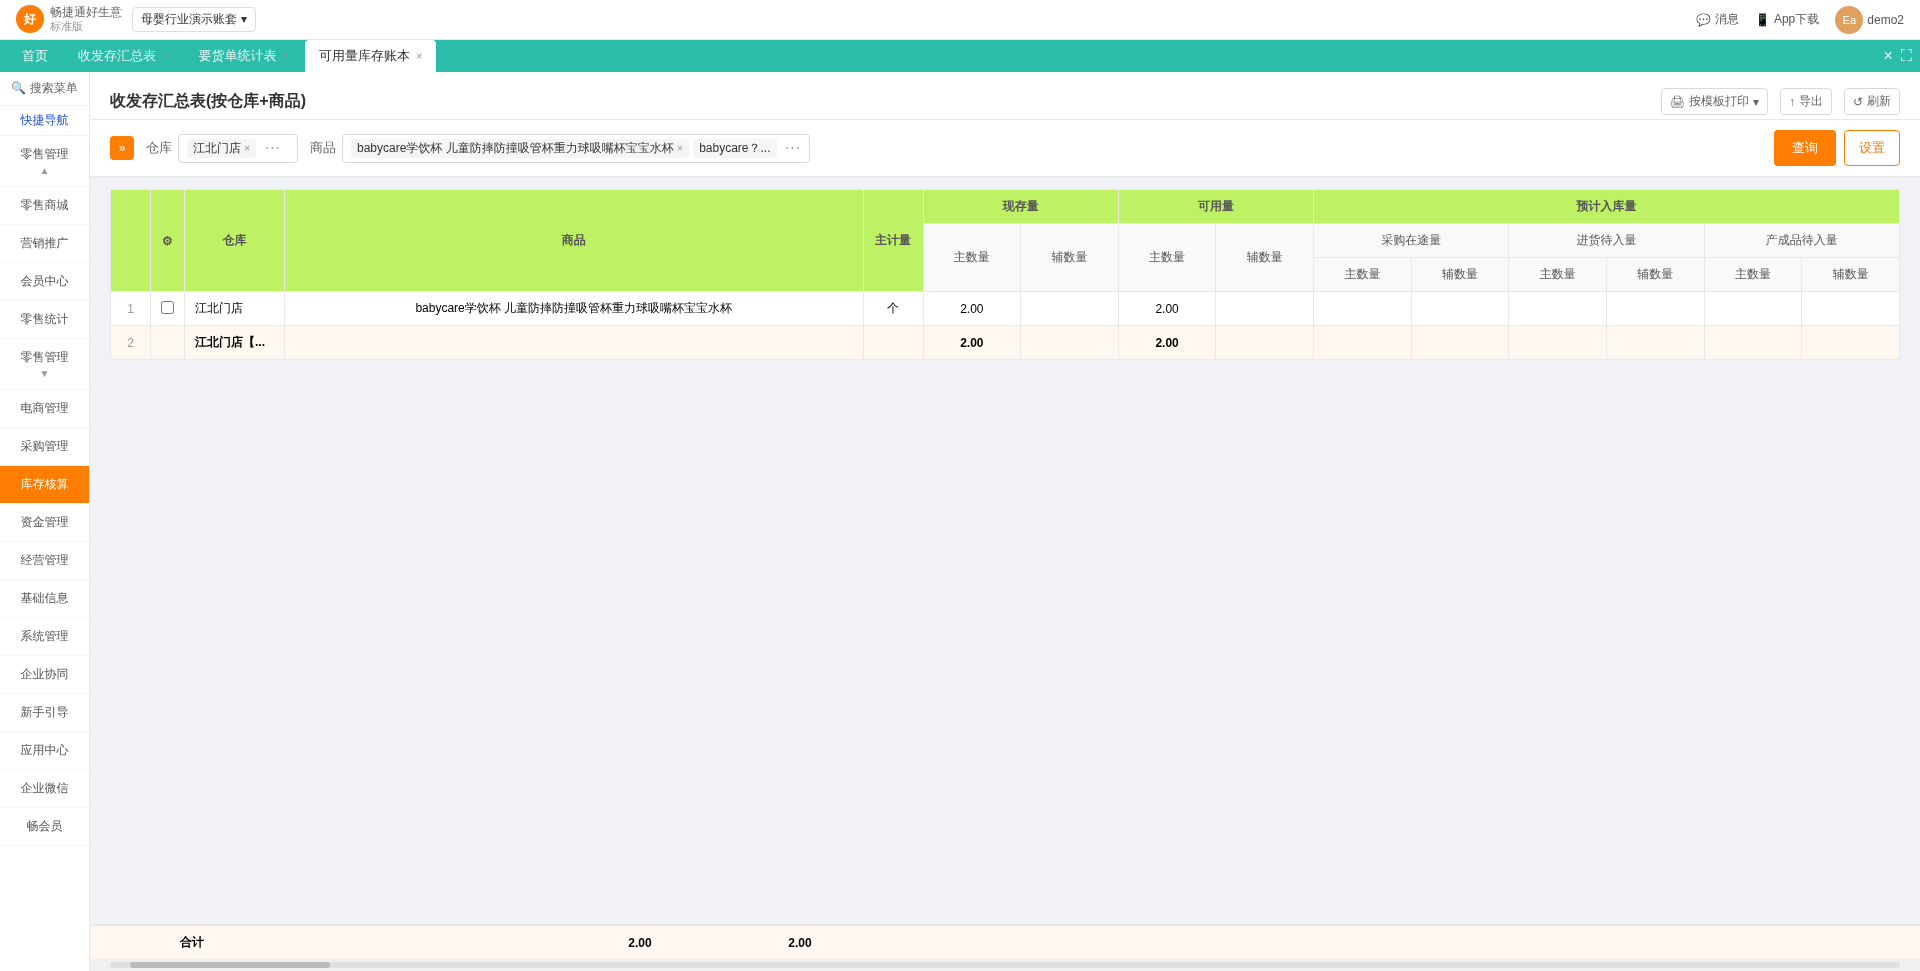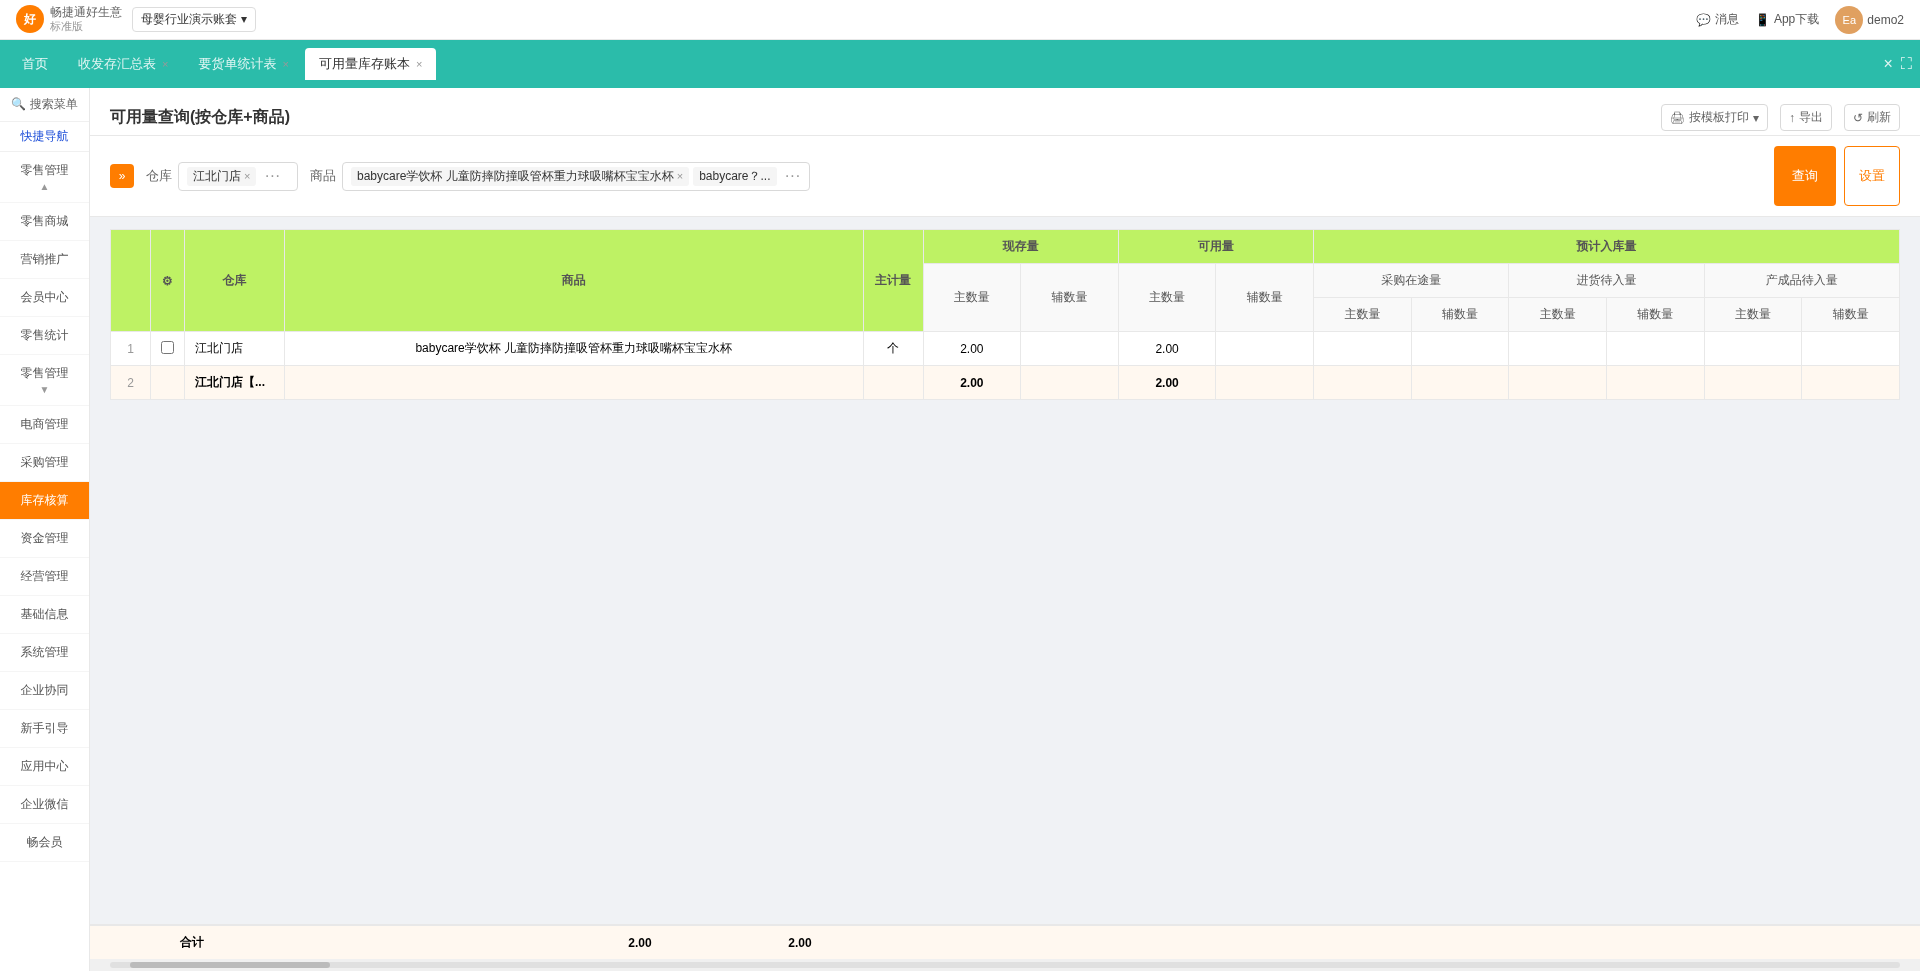--- a/index.html
+++ b/index.html
@@ -25,21 +25,21 @@
       display: flex; align-items: center; gap: 4px;
       border: 1px solid #ddd; border-radius: 4px; padding: 3px 8px;
       font-size: 12px; color: #333; cursor: pointer; background: #fff;
     }
     .top-bar-right { display: flex; align-items: center; gap: 16px; }
     .top-bar-btn { display: flex; align-items: center; gap: 4px; font-size: 12px; color: #555; cursor: pointer; }
     .avatar { width: 28px; height: 28px; border-radius: 50%; background: #e0a060; display: flex; align-items: center; justify-content: center; color: #fff; font-size: 11px; }
 
     
     .nav-tabs {
-      height: 48px;
+      height: 32px;
       background: #2bbcaa;
       display: flex;
       align-items: center;
       padding: 0 8px;
       flex-shrink: 0;
       gap: 2px;
     }
     .nav-tab {
       height: 32px;
       padding: 0 14px;
@@ -164,21 +164,21 @@
     }
     .filter-tag .remove { cursor: pointer; color: #999; font-size: 11px; }
     .filter-dots { color: #999; font-size: 16px; cursor: pointer; margin-left: 4px; }
     .filter-actions { margin-left: auto; display: flex; gap: 8px; justify-content: flex-end; }
     .btn-query {
       background: #ff7d00; color: #fff; border: none;
       border-radius: 4px; padding: 6px 18px; font-size: 13px; cursor: pointer;
     }
     .btn-settings {
       background: #fff; color: #ff7d00; border: 1px solid #ff7d00;
-      border-radius: 4px; padding: 20px 14px; font-size: 13px; cursor: pointer;
+      border-radius: 4px; padding: 8px 14px; font-size: 13px; cursor: pointer;
     }
 
     
     .table-area {
       flex: 1;
       overflow: auto;
       padding: 12px 20px;
     }
     .data-table {
       width: 100%;
@@ -346,21 +346,21 @@
       <span>企业微信</span>
     </div>
     <div class="sidebar-item">
       <span>畅会员</span>
     </div>
   </div>
 
   <div class="content-area">
 
     <div class="page-header">
-      <div class="page-title">可用量查询(按仓库+商品)</div>
+      <div class="page-title">收发存汇总表(按仓库+商品)</div>
       <div class="page-header-actions">
         <button class="header-btn">
           <span>🖨</span>
           <span>按模板打印</span>
           <span>▾</span>
         </button>
         <button class="header-btn">
           <span>↑</span>
           <span>导出</span>
         </button>

